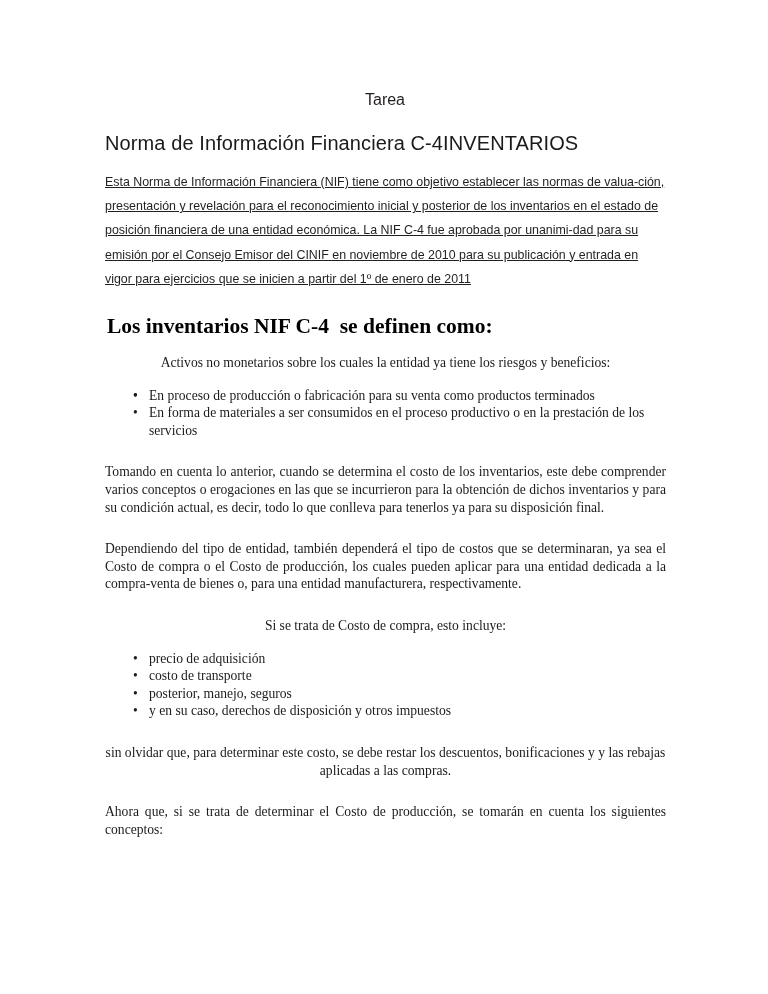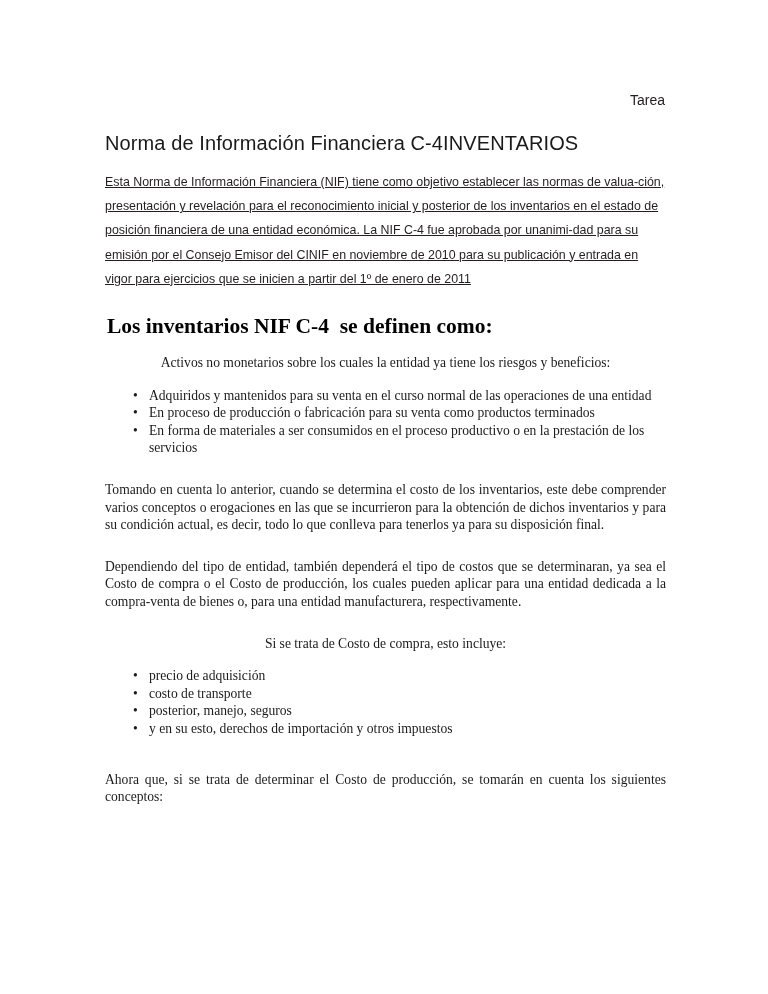--- a/index.html
+++ b/index.html
@@ -25,24 +25,24 @@
     padding: 88px 103px 0 105px;
   }
 
   .content {
     width: 560px;
   }
 
   
   .sans {
     font-family: "Liberation Sans", "DejaVu Sans", sans-serif;
-    font-size: 14px;
+    font-size: 16px;
     line-height: 24px;
     color: #231f20;
-    text-align: right;
+    text-align: center;
     margin: 0;
   }
   .sans-line {
     margin: 0 0 20px 0;
   }
   p.intro-para {
     font-family: "Liberation Sans", "DejaVu Sans", sans-serif;
     font-size: 12.4px;
     line-height: 24.2px;
     color: #231f20;
@@ -128,21 +128,20 @@
 
     <p class="intro-para">Esta Norma de Información Financiera (NIF) tiene como objetivo establecer las normas de valua-ción, presentación y revelación para el reconocimiento inicial y posterior de los inventarios en el estado de posición financiera de una entidad económica. La NIF C-4 fue aprobada por unanimi-dad para su emisión por el Consejo Emisor del CINIF en noviembre de 2010 para su publicación y entrada en vigor para ejercicios que se inicien a partir del 1º de enero de 2011</p>
 
     <h2 class="serif-heading">Los inventarios NIF C-4  se definen como:</h2>
 
     <p class="serif ragged">Activos no monetarios sobre los cuales la entidad ya tiene los riesgos y beneficios:</p>
 
     <ul class="serif-list tight">
       <li>
         <span class="bullet">•</span>
-        <span>Adquiridos y mantenidos para su venta en el curso normal de las operaciones de una entidad</span>
       </li>
       <li>
         <span class="bullet">•</span>
         <span>En proceso de producción o fabricación para su venta como productos terminados</span>
       </li>
       <li>
         <span class="bullet">•</span>
         <span>En forma de materiales a ser consumidos en el proceso productivo o en la prestación de los servicios</span>
       </li>
     </ul>
@@ -167,25 +166,26 @@
       <li>
         <span class="bullet">•</span>
         <span>costo de transporte</span>
       </li>
       <li>
         <span class="bullet">•</span>
         <span>posterior, manejo, seguros</span>
       </li>
       <li>
         <span class="bullet">•</span>
-        <span>y en su esto, derechos de importación y otros impuestos</span>
+        <span>y en su caso, derechos de disposición y otros impuestos</span>
       </li>
     </ul>
 
     <div class="spacer-sm"></div>
 
+    <p class="serif ragged">sin olvidar que, para determinar este costo, se debe restar los descuentos, bonificaciones y y las rebajas aplicadas a las compras.</p>
 
     <div class="spacer-sm"></div>
 
     <p class="serif">Ahora que, si se trata de determinar el Costo de producción, se tomarán en cuenta los siguientes conceptos:</p>
 
   </div>
 </div>
 
 </body></html>

